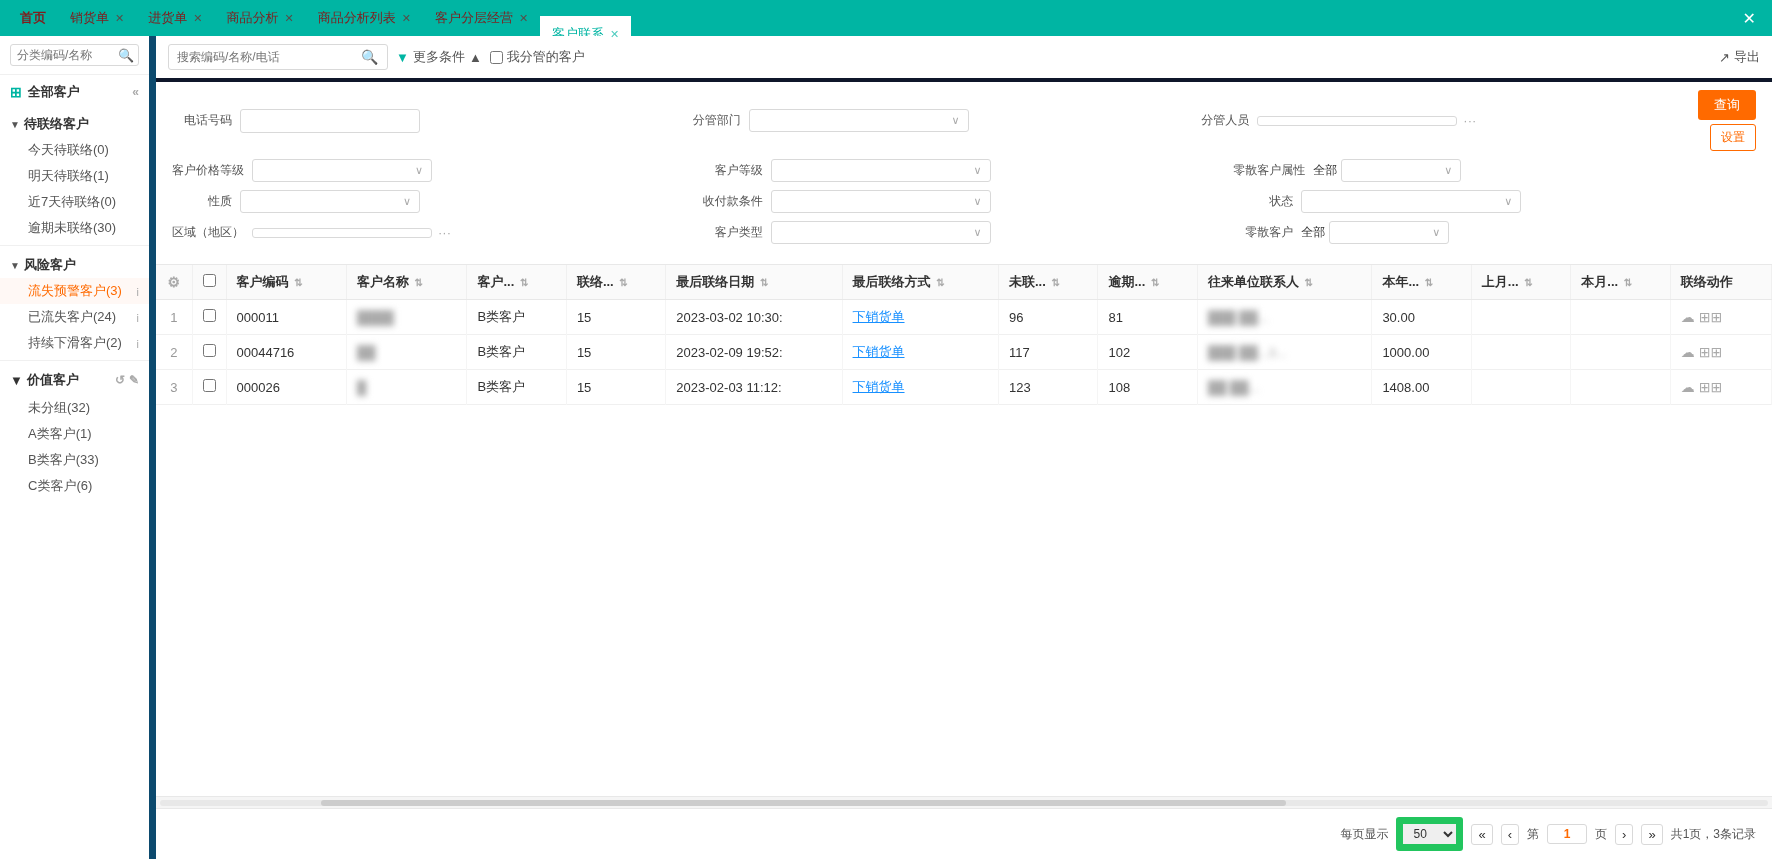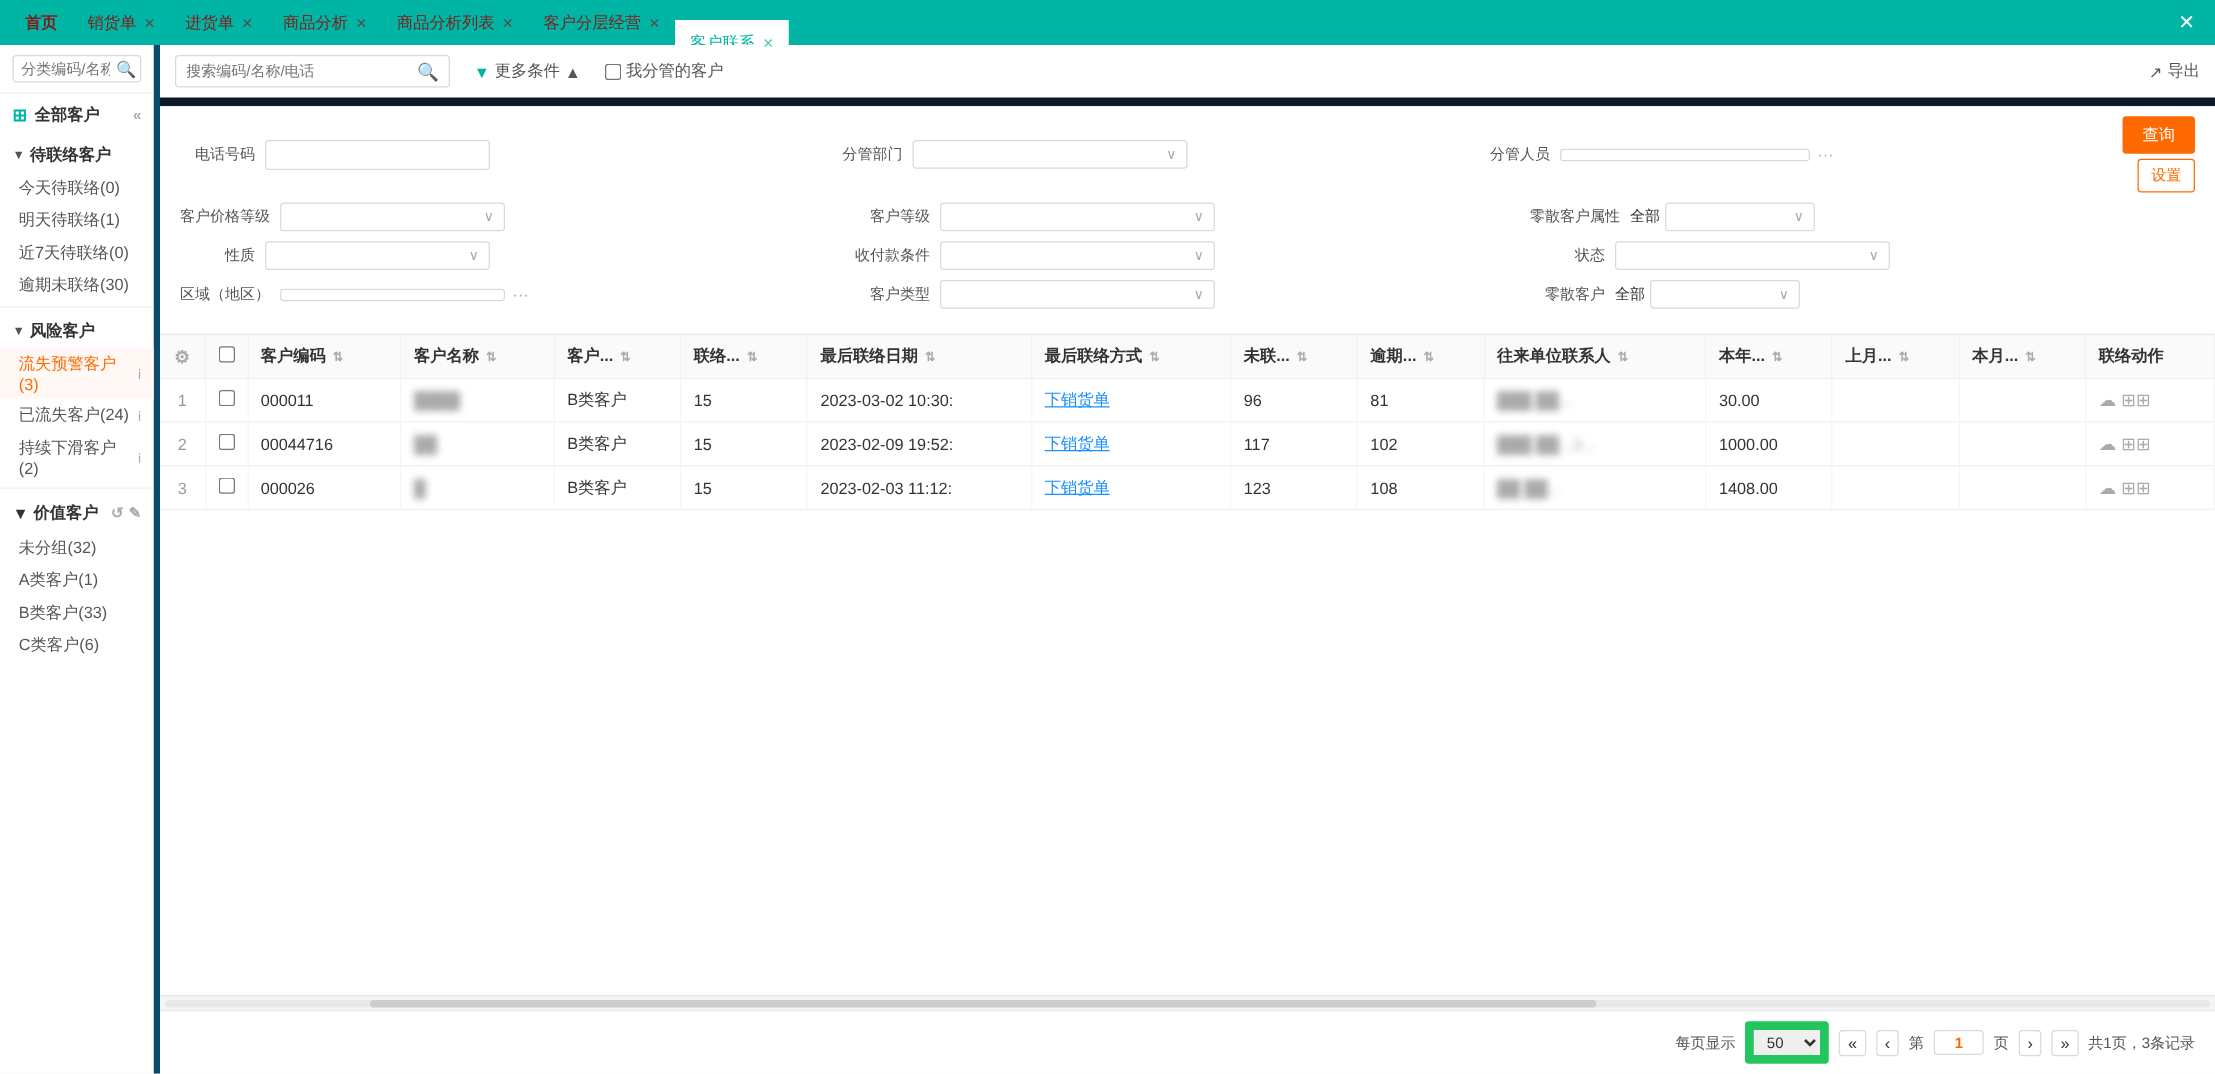--- a/index.html
+++ b/index.html
@@ -46,23 +46,23 @@
     }
 
     
     .main-layout {
       display: flex;
       height: calc(859px - 36px);
     }
 
     
     .sidebar {
-      width: 128px;
-      background: #fff;
-      border-right: 5px solid #0c4a6e;
+      width: 156px;
+      background: #fff;
+      border-right: 7px solid #0c4a6e;
       overflow-y: auto;
       flex-shrink: 0;
       padding-bottom: 8px;
     }
     .sidebar-search {
       display: flex;
       align-items: center;
       padding: 8px 10px;
       border-bottom: 1px solid #f0f0f0;
       position: relative;
@@ -107,21 +107,21 @@
       font-weight: bold;
       font-size: 12px;
       cursor: pointer;
     }
     .sidebar-section-header .arrow {
       margin-right: 4px;
       font-size: 10px;
       color: #555;
     }
     .sidebar-item {
-      padding: 4px 10px 4px 15px;
+      padding: 4px 10px 4px 28px;
       color: #555;
       cursor: pointer;
       font-size: 12px;
       display: flex;
       align-items: center;
       justify-content: space-between;
     }
     .sidebar-item.active {
       color: #ff6a00;
       background: #fff8f5;
@@ -174,23 +174,23 @@
       flex-direction: column;
       overflow: hidden;
       background: #fff;
     }
 
     
     .filter-bar {
       display: flex;
       align-items: center;
       padding: 8px 12px;
-      border-bottom: 7px solid #0f172a;
-      background: #fff;
-      gap: 19px;
+      border-bottom: 4px solid #0f172a;
+      background: #fff;
+      gap: 8px;
       flex-shrink: 0;
     }
     .filter-search {
       display: flex;
       align-items: center;
       border: 1px solid #d9d9d9;
       border-radius: 3px;
       padding: 4px 8px;
       width: 220px;
       background: #fff;

